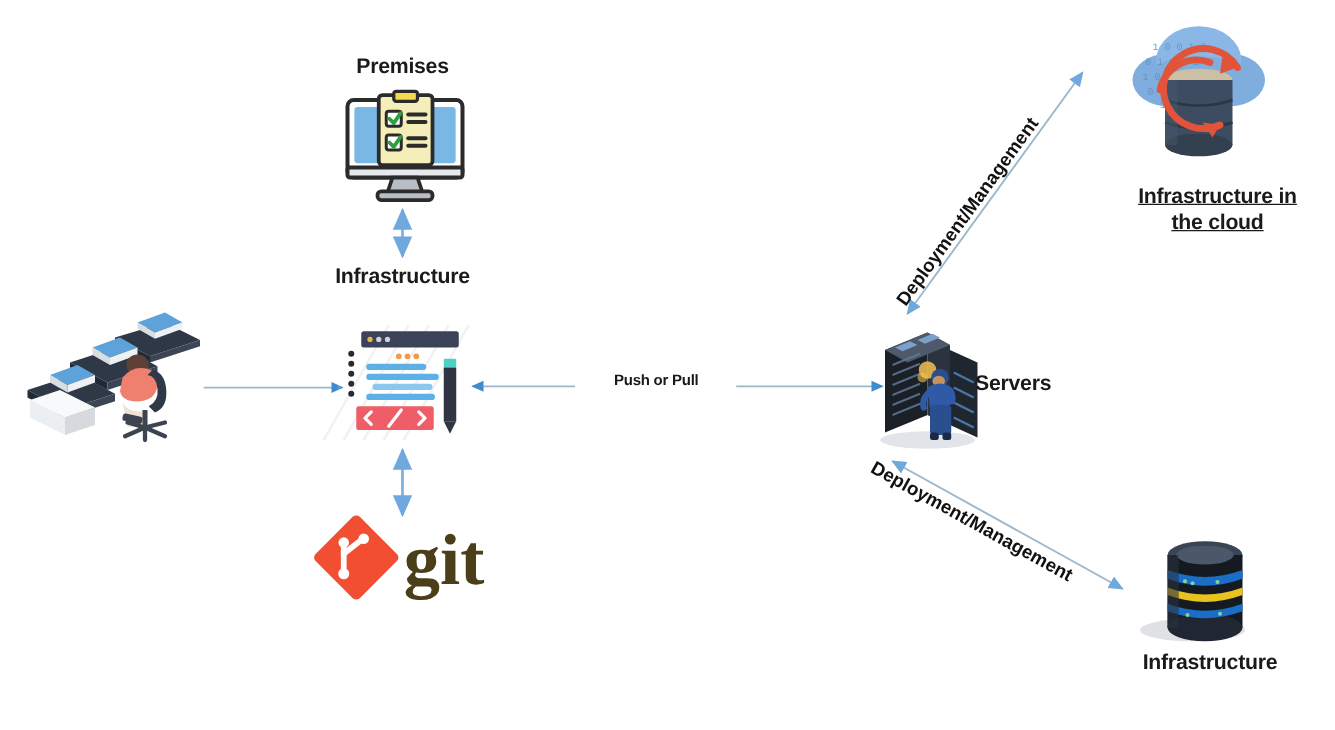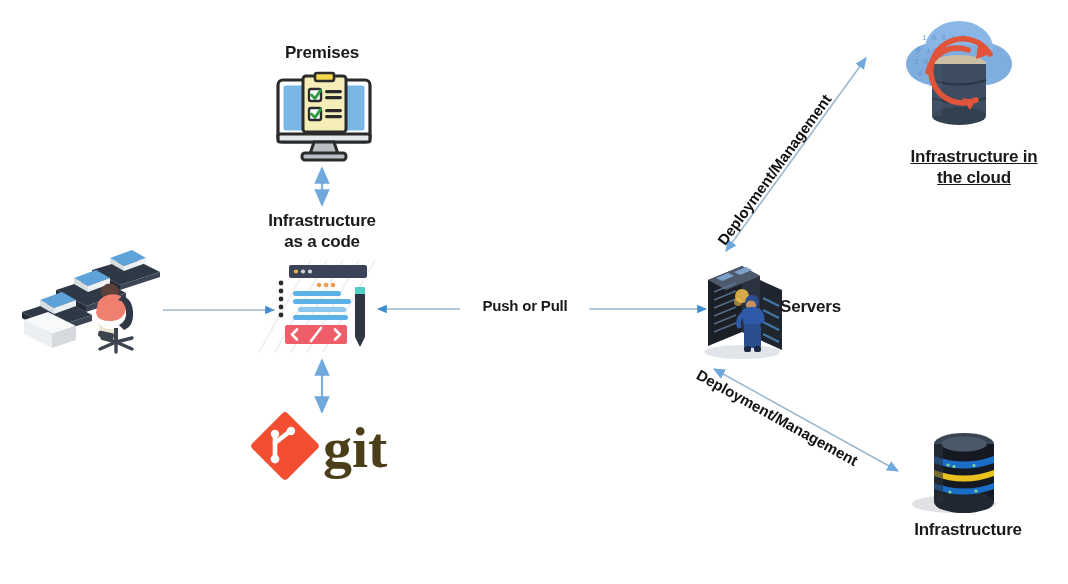--- a/index.html
+++ b/index.html
@@ -58,21 +58,21 @@
 
     <g>
       <line x1="714" y1="369" x2="898" y2="471" stroke="#9bb7cc" stroke-width="1.5" marker-start="url(#ah2)" marker-end="url(#ah2)"></line>
     </g>
   </svg>
 
   <div class="diaglbl" style="left:714px;top:238px;font-size:15px;transform:rotate(-54deg);">Deployment/Management</div>
 
   <div class="diaglbl" style="left:702px;top:366px;font-size:15px;transform:rotate(29deg);">Deployment/Management</div>
 
-  <div class="lbl" style="left:455px;top:297px;width:140px;font-size:15px;">Push or Pull</div>
+  <div class="lbl" style="left:455px;top:297px;width:140px;font-size:12px;">Push or Pull</div>
 
   <div class="lbl" style="left:242px;top:43px;width:160px;font-size:17px;">Premises</div>
 
   <svg class="node" style="left:274px;top:74px;width:100px;height:92px;" viewBox="0 0 100 92">
 
     <rect x="4" y="6" width="92" height="62" rx="5" fill="#ffffff" stroke="#2b2b2b" stroke-width="3.2"></rect>
     <rect x="9.5" y="11.5" width="81" height="45" rx="2.5" fill="#79b7e5"></rect>
 
     <rect x="4" y="60" width="92" height="8" rx="2" fill="#e6e9ec" stroke="#2b2b2b" stroke-width="3.2"></rect>
 
@@ -87,21 +87,20 @@
     <rect x="35" y="34" width="12" height="12" rx="2" fill="#ffffff" stroke="#2b2b2b" stroke-width="2.4"></rect>
     <path d="M37.5 40 L41 43.5 L46.5 35.5" fill="none" stroke="#2f9e41" stroke-width="3" stroke-linecap="round" stroke-linejoin="round"></path>
     <rect x="51" y="16" width="17" height="3.2" rx="1.6" fill="#2b2b2b"></rect>
     <rect x="51" y="22" width="17" height="3.2" rx="1.6" fill="#2b2b2b"></rect>
     <rect x="51" y="35" width="17" height="3.2" rx="1.6" fill="#2b2b2b"></rect>
     <rect x="51" y="41" width="17" height="3.2" rx="1.6" fill="#2b2b2b"></rect>
   </svg>
 
   <div class="lbl" style="left:232px;top:211px;width:180px;font-size:17px;">
     <div>Infrastructure</div>
-    <div>as a code</div>
   </div>
 
   <svg class="node" style="left:267px;top:257px;width:112px;height:98px;" viewBox="0 0 112 98">
 
     <g opacity="0.10">
       <rect x="3" y="3" width="106" height="92" fill="#ffffff"></rect>
       <path d="M8 95 L60 3 M24 95 L76 3 M40 95 L92 3 M56 95 L108 3 M-8 95 L44 3" stroke="#6f7b8a" stroke-width="2"></path>
     </g>
 
     <rect x="22" y="8" width="78" height="13" rx="2" fill="#3c4257"></rect>

